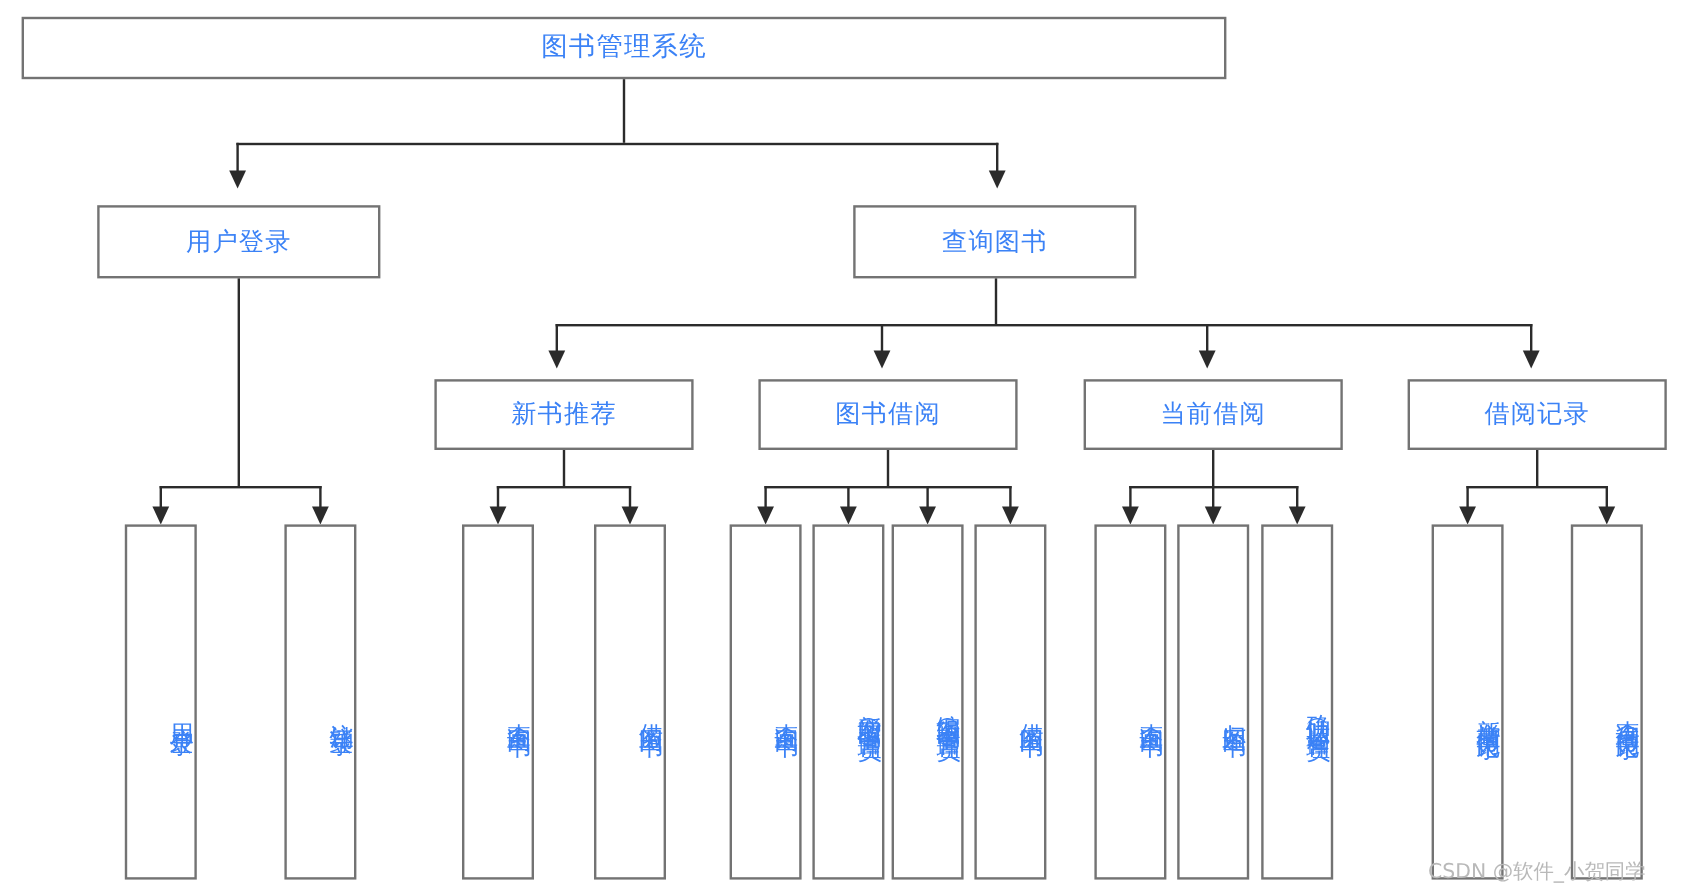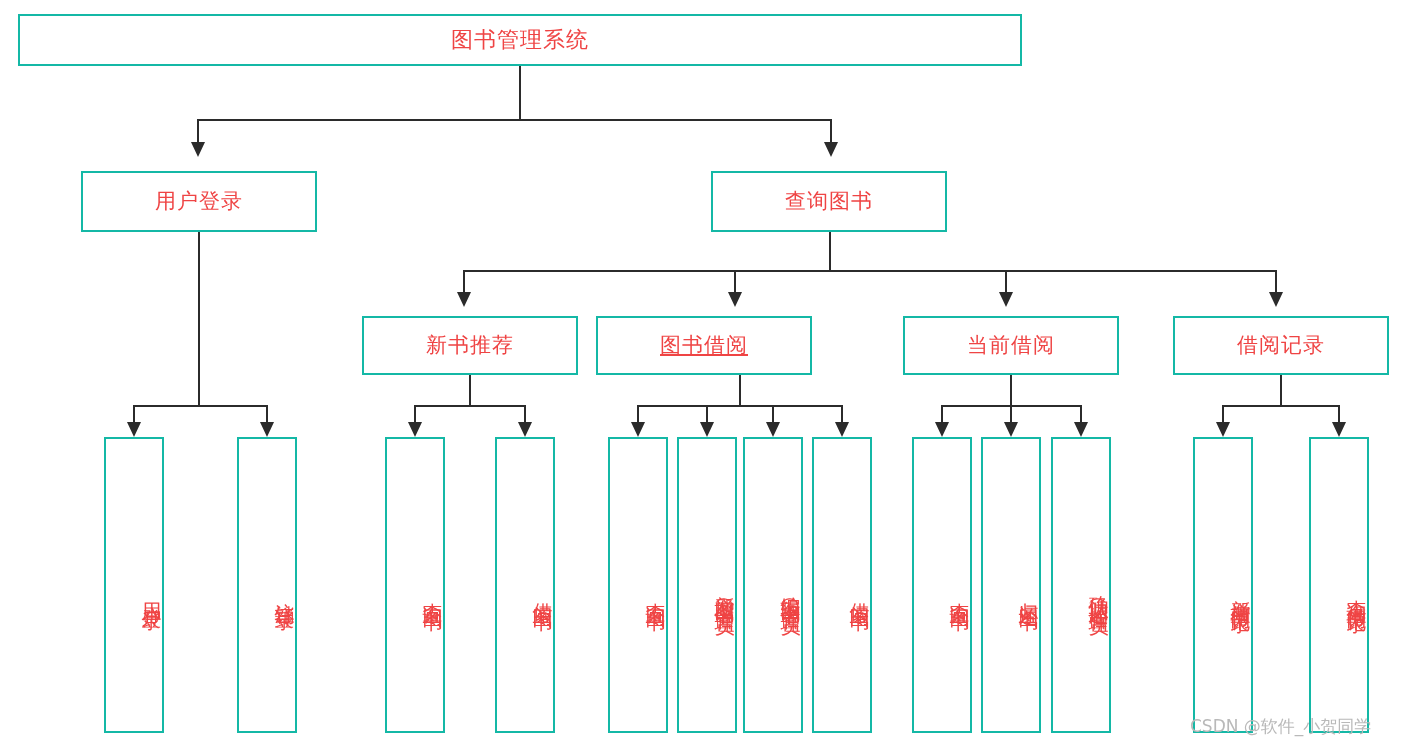--- a/index.html
+++ b/index.html
@@ -15,26 +15,26 @@
     position: relative;
     width: 1405px;
     height: 747px;
     background: #ffffff;
     overflow: hidden;
   }
   
   .node {
     position: absolute;
     box-sizing: border-box;
-    border: 2px solid #14b8a6;
+    border: 2px solid #737373;
     background: #ffffff;
     display: flex;
     align-items: center;
     justify-content: center;
-    color: #ef4444;
+    color: #3b82f6;
   }
   .node.horiz {
     font-size: 21px;
     letter-spacing: 1px;
     line-height: 1.1;
   }
   .node.root {
     font-size: 22px;
   }
   
@@ -104,21 +104,21 @@
   <div class="ln vline" style="left:463px; top:270px; width:2px; height:25px;"></div>
   <div class="arrow" style="left:457px; top:292px;"></div>
   <div class="ln vline" style="left:734px; top:270px; width:2px; height:25px;"></div>
   <div class="arrow" style="left:728px; top:292px;"></div>
   <div class="ln vline" style="left:1005px; top:270px; width:2px; height:25px;"></div>
   <div class="arrow" style="left:999px; top:292px;"></div>
   <div class="ln vline" style="left:1275px; top:270px; width:2px; height:25px;"></div>
   <div class="arrow" style="left:1269px; top:292px;"></div>
 
   <div class="node horiz" style="left:362px; top:316px; width:216px; height:59px;">新书推荐</div>
-  <div class="node horiz" style="left:596px; top:316px; width:216px; height:59px;text-decoration:underline;">图书借阅</div>
+  <div class="node horiz" style="left:632px; top:316px; width:216px; height:59px;">图书借阅</div>
   <div class="node horiz" style="left:1173px; top:316px; width:216px; height:59px;">借阅记录</div>
   <div class="node horiz" style="left:903px; top:316px; width:216px; height:59px;">当前借阅</div>
 
   <div class="ln vline" style="left:469px; top:375px; width:2px; height:30px;"></div>
   <div class="ln hline" style="left:414px; top:405px; width:112px; height:2px;"></div>
   <div class="ln vline" style="left:414px; top:405px; width:2px; height:20px;"></div>
   <div class="arrow" style="left:408px; top:422px;"></div>
   <div class="ln vline" style="left:524px; top:405px; width:2px; height:20px;"></div>
   <div class="arrow" style="left:518px; top:422px;"></div>
 

